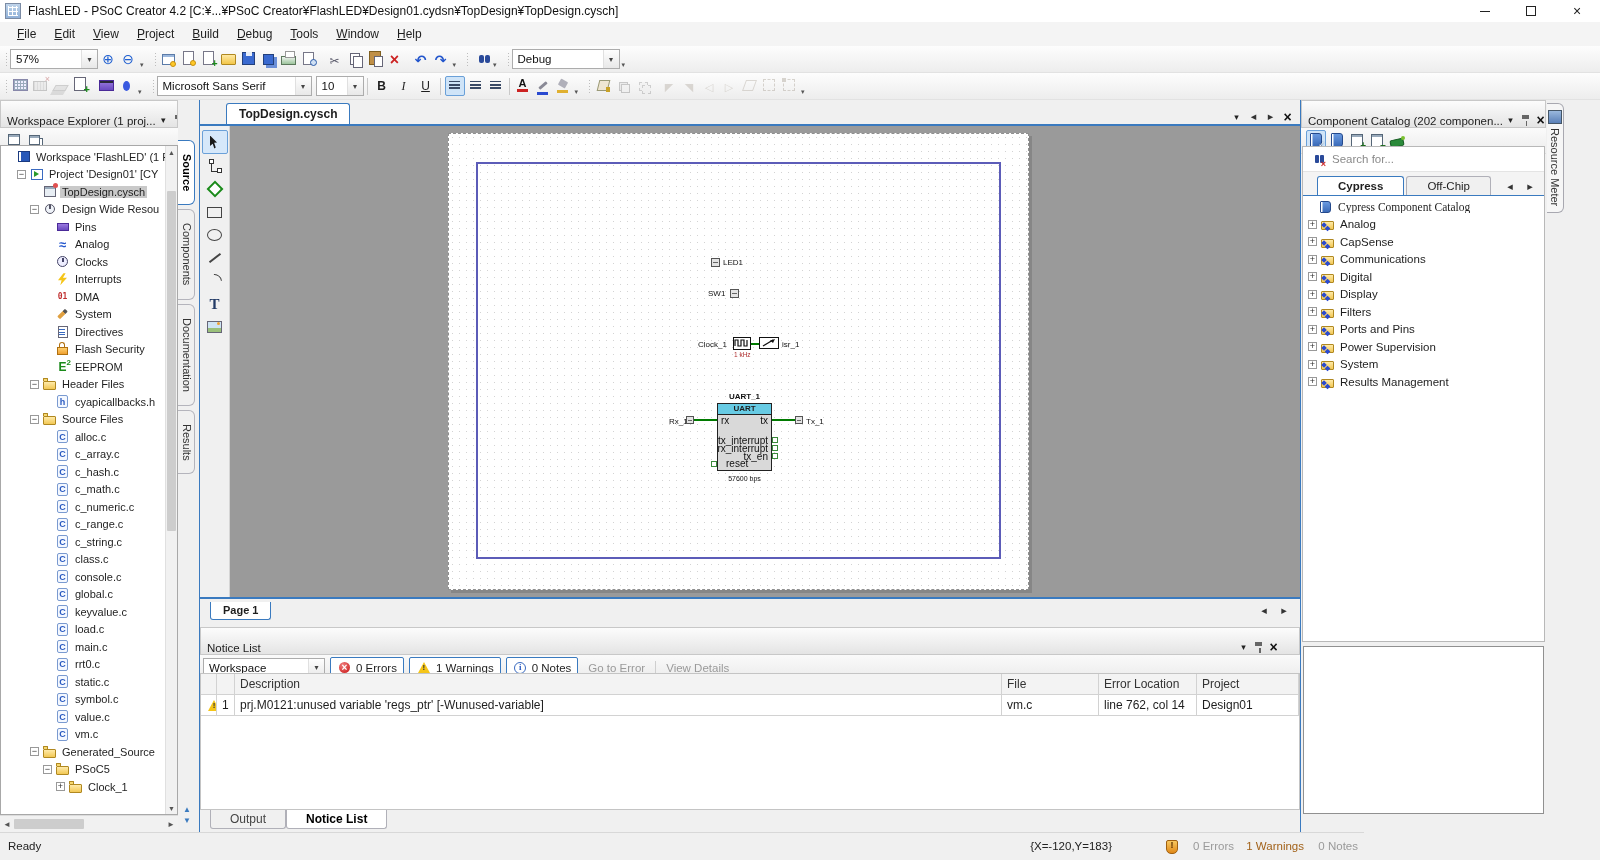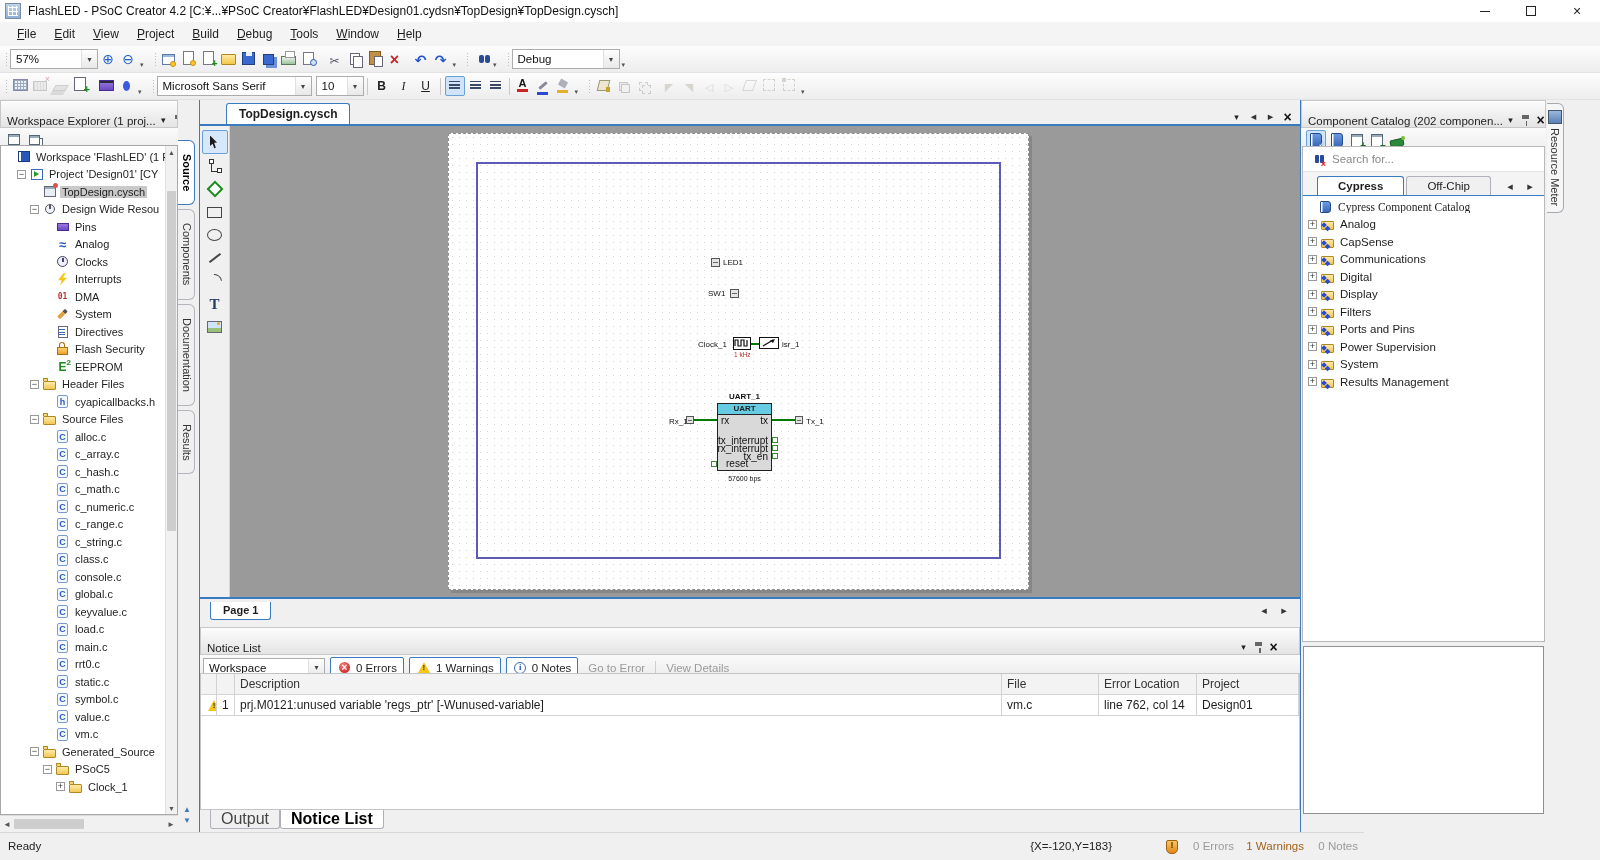--- a/index.html
+++ b/index.html
@@ -260,21 +260,21 @@
   .notice-toolbar{height:25px;display:flex;align-items:center;padding-left:3px;background:linear-gradient(#fafafa,#ebebeb);border-bottom:1px solid #d8d8d8}
   .nbtn{display:flex;align-items:center;gap:4px;height:19px;padding:0 6px;background:#fff;border:1px solid #3a7abf;margin-left:5px;font-size:11.5px;border-radius:2px}
   .nlink{color:#9a9a9a;font-size:11.5px;margin-left:10px}
   .nlink-sep{width:1px;height:14px;background:#cfcfcf;margin-left:10px}
   .grid{position:absolute;left:0;top:46px;right:0;bottom:22px;background:#fff;border:1px solid #c4c4c4;box-sizing:border-box}
   .grid-row{display:grid;grid-template-columns:16px 18px 1fr 97px 98px 102px;border-bottom:1px solid #d2d2d2}
   .grid-row>div{padding:3px 5px;border-right:1px solid #d2d2d2;font-size:12px;overflow:hidden;white-space:nowrap;display:flex;align-items:center}
   .grid-head{background:#f3f3f3;color:#333}
   .grid-head>div{padding:3px 5px}
   .bottom-tabs{position:absolute;left:0;bottom:0;right:0;height:22px;display:flex;align-items:flex-start;padding-left:10px;background:#f0f0f0}
-  .btab{height:18px;padding:0 10px;display:flex;align-items:center;font-size:16px;border:1px solid #b0b0b8;border-top:none;background:#f0f0f0;color:#444;border-radius:0 0 3px 3px}
+  .btab{height:18px;padding:0 19px;display:flex;align-items:center;font-size:12px;border:1px solid #b0b0b8;border-top:none;background:#f0f0f0;color:#444;border-radius:0 0 3px 3px}
   .btab.active{background:#fff;font-weight:bold;color:#000}
 
   
   .catalog{position:absolute;left:1301px;top:0;width:245px;height:732px;background:#f0f0f0}
   .cat-tools{height:25px;display:flex;align-items:center;padding-left:4px;background:linear-gradient(#fbfbfb,#ececec);border-bottom:1px solid #dcdcdc}
   .cat-body{position:absolute;left:1px;top:46px;right:1px;height:496px;background:#fff;border:1px solid #b8b8b8;box-sizing:border-box}
   .cat-search{height:24px;display:flex;align-items:center;padding-left:4px;border-bottom:1px solid #e4e4e4;gap:5px}
   .cat-search .ph{color:#8a8a8a;font-size:11.5px}
   .cat-tabs{height:23px;display:flex;align-items:flex-end;background:#f4f4f4;border-bottom:1px solid #3a7abf;padding-left:14px}
   .ctab{height:18px;padding:0 20px;display:flex;align-items:center;font-size:11.5px;border:1px solid #b0b0b8;border-bottom:none;background:#f0f0f0;border-radius:3px 3px 0 0;margin-right:2px}

